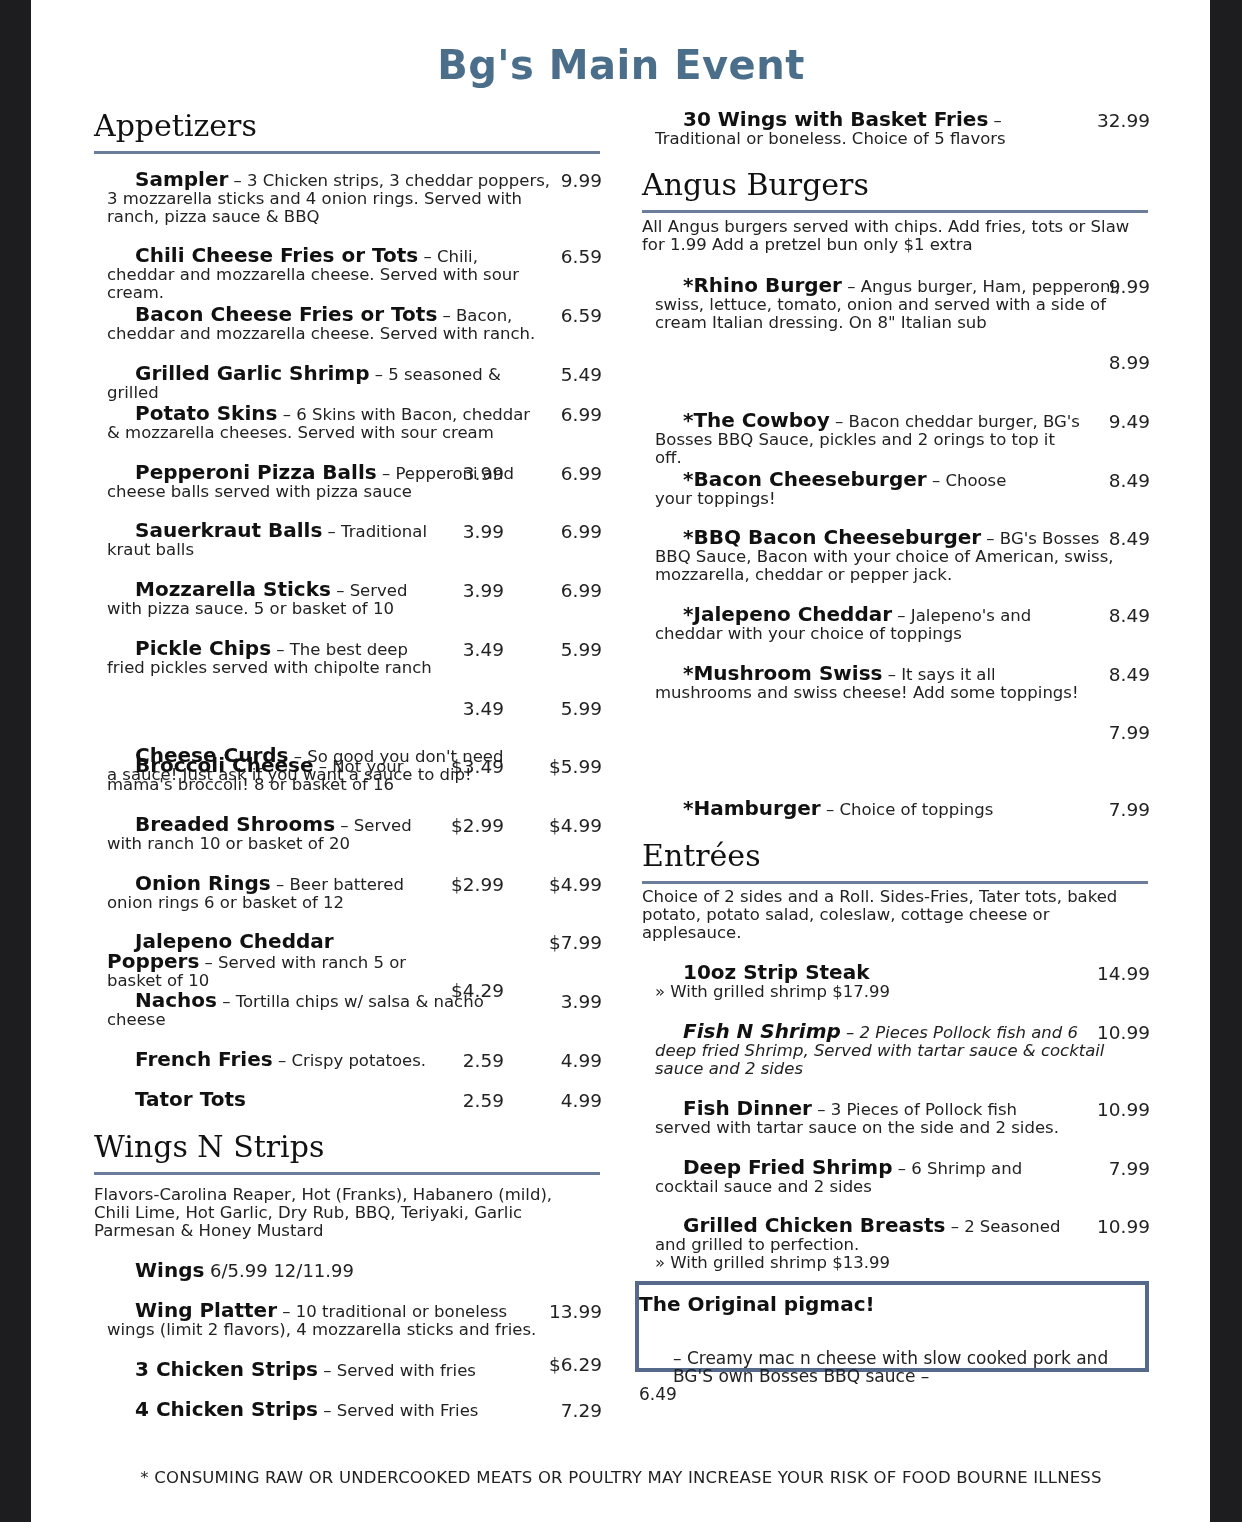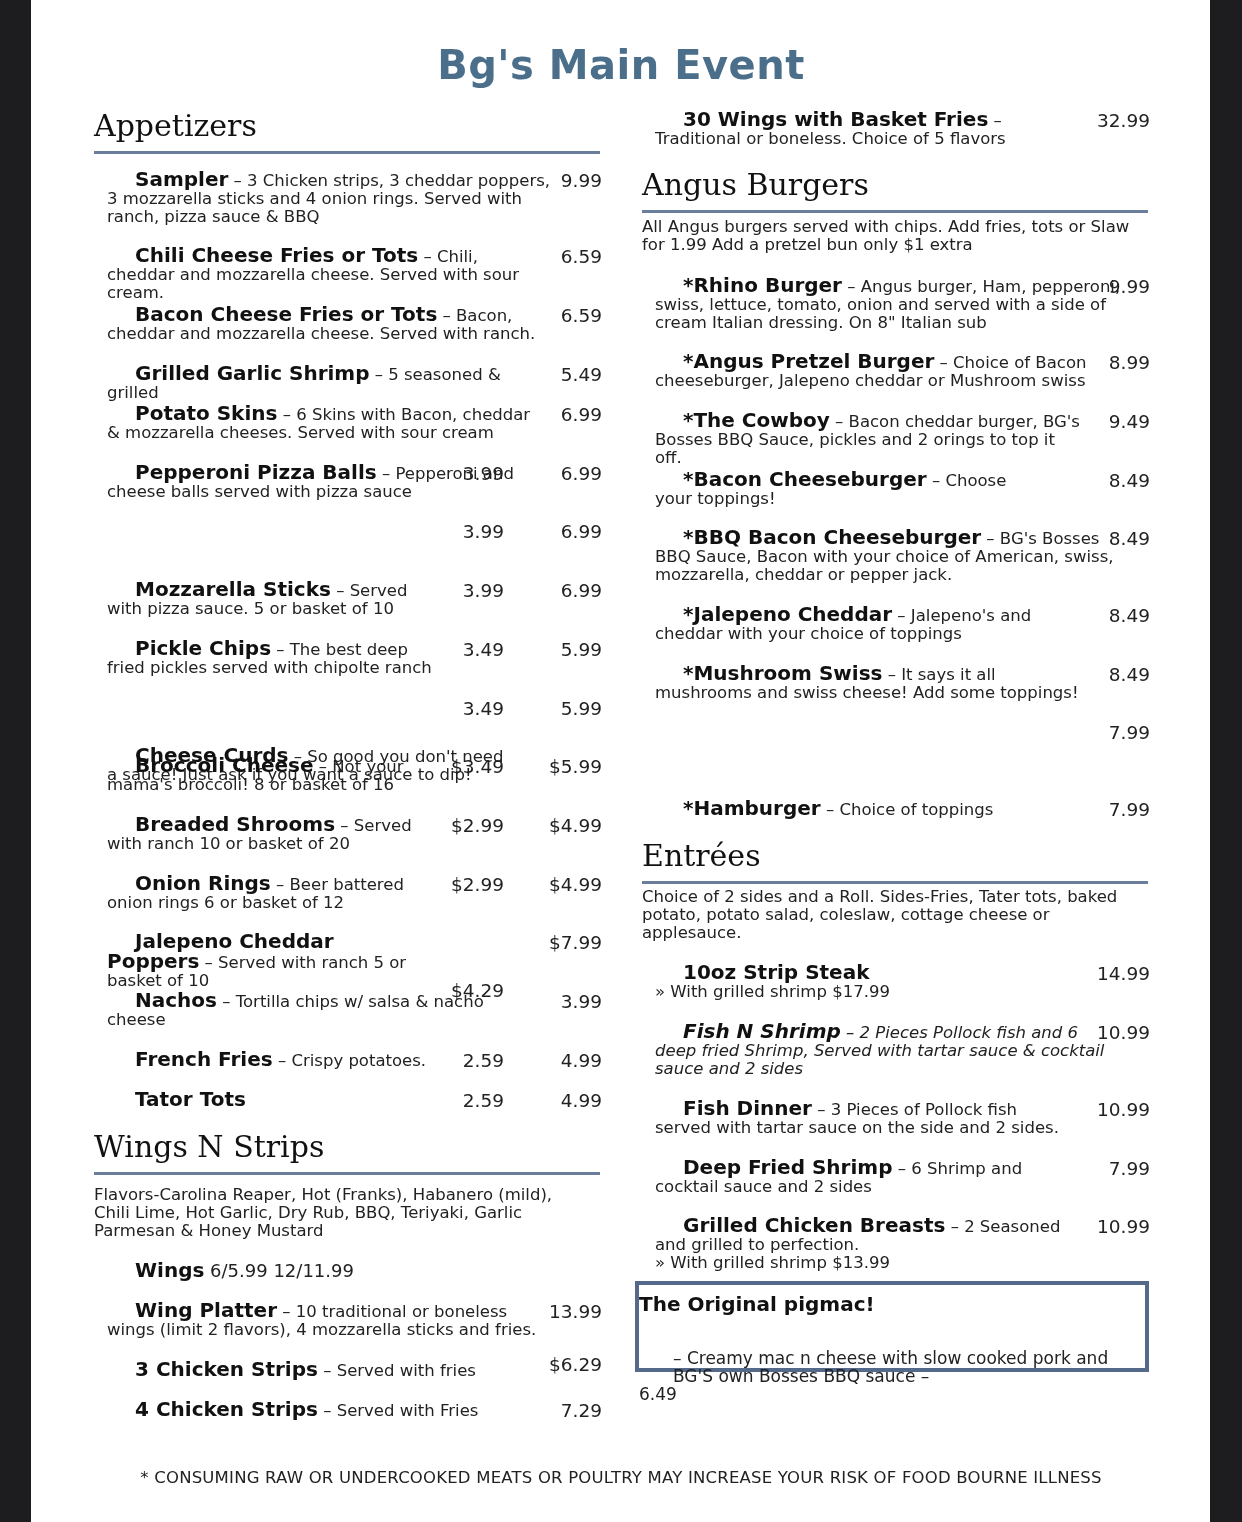--- a/index.html
+++ b/index.html
@@ -75,20 +75,21 @@
   <div class="item" style="top:364px;width:450px;"><span class="name">Grilled Garlic Shrimp</span><span class="desc"> – 5 seasoned &amp; grilled</span></div>
   <div class="price p1" style="top:364px;">5.49</div>
 
   <div class="item" style="top:404px;width:430px;"><span class="name">Potato Skins</span><span class="desc"> – 6 Skins with Bacon, cheddar &amp; mozzarella cheeses. Served with sour cream</span></div>
   <div class="price p1" style="top:404px;">6.99</div>
 
   <div class="item" style="top:463px;width:435px;"><span class="name">Pepperoni Pizza Balls</span><span class="desc"> – Pepperoni and cheese balls served with pizza sauce</span></div>
   <div class="price p0" style="top:463px;">3.99</div>
   <div class="price p1" style="top:463px;">6.99</div>
 
+  <div class="item" style="top:521px;width:320px;"><span class="name">Sauerkraut Balls</span><span class="desc"> – Traditional kraut balls</span></div>
   <div class="price p0" style="top:521px;">3.99</div>
   <div class="price p1" style="top:521px;">6.99</div>
 
   <div class="item" style="top:580px;width:330px;"><span class="name">Mozzarella Sticks</span><span class="desc"> – Served with pizza sauce.  5 or basket of 10</span></div>
   <div class="price p0" style="top:580px;">3.99</div>
   <div class="price p1" style="top:580px;">6.99</div>
 
   <div class="item" style="top:639px;width:335px;"><span class="name">Pickle Chips</span><span class="desc"> – The best deep fried pickles served with chipolte ranch</span></div>
   <div class="price p0" style="top:639px;">3.49</div>
   <div class="price p1" style="top:639px;">5.99</div>
@@ -145,21 +146,20 @@
   <div class="item" style="top:110px;width:420px;"><span class="name">30 Wings with Basket Fries</span><span class="desc"> – Traditional or boneless. Choice of 5 flavors</span></div>
   <div class="price p1" style="top:110px;">32.99</div>
 
   <div class="section-title" style="top:167px;">Angus Burgers</div>
   <div class="rule" style="top:210px;width:506px;"></div>
   <div class="section-note" style="top:218px;width:500px;">All Angus burgers served with chips. Add fries, tots or Slaw for 1.99 Add a pretzel bun only $1 extra</div>
 
   <div class="item" style="top:276px;width:480px;"><span class="name">*Rhino Burger</span><span class="desc"> – Angus burger, Ham, pepperoni, swiss, lettuce, tomato, onion and served with a side of cream Italian dressing. On 8" Italian sub</span></div>
   <div class="price p1" style="top:276px;">9.99</div>
 
-  <div class="item" style="top:352px;width:440px;"><span class="name">*Angus Pretzel Burger</span><span class="desc"> – Choice of Bacon cheeseburger, Jalepeno cheddar or Mushroom swiss</span></div>
   <div class="price p1" style="top:352px;">8.99</div>
 
   <div class="item" style="top:411px;width:430px;"><span class="name">*The Cowboy</span><span class="desc"> – Bacon cheddar burger, BG's Bosses BBQ Sauce, pickles and 2 orings to top it off.</span></div>
   <div class="price p1" style="top:411px;">9.49</div>
 
   <div class="item" style="top:470px;width:380px;"><span class="name">*Bacon Cheeseburger</span><span class="desc"> – Choose your toppings!</span></div>
   <div class="price p1" style="top:470px;">8.49</div>
 
   <div class="item" style="top:528px;width:465px;"><span class="name">*BBQ Bacon Cheeseburger</span><span class="desc"> – BG's Bosses BBQ Sauce, Bacon with your choice of American, swiss, mozzarella, cheddar or pepper jack.</span></div>
   <div class="price p1" style="top:528px;">8.49</div>

